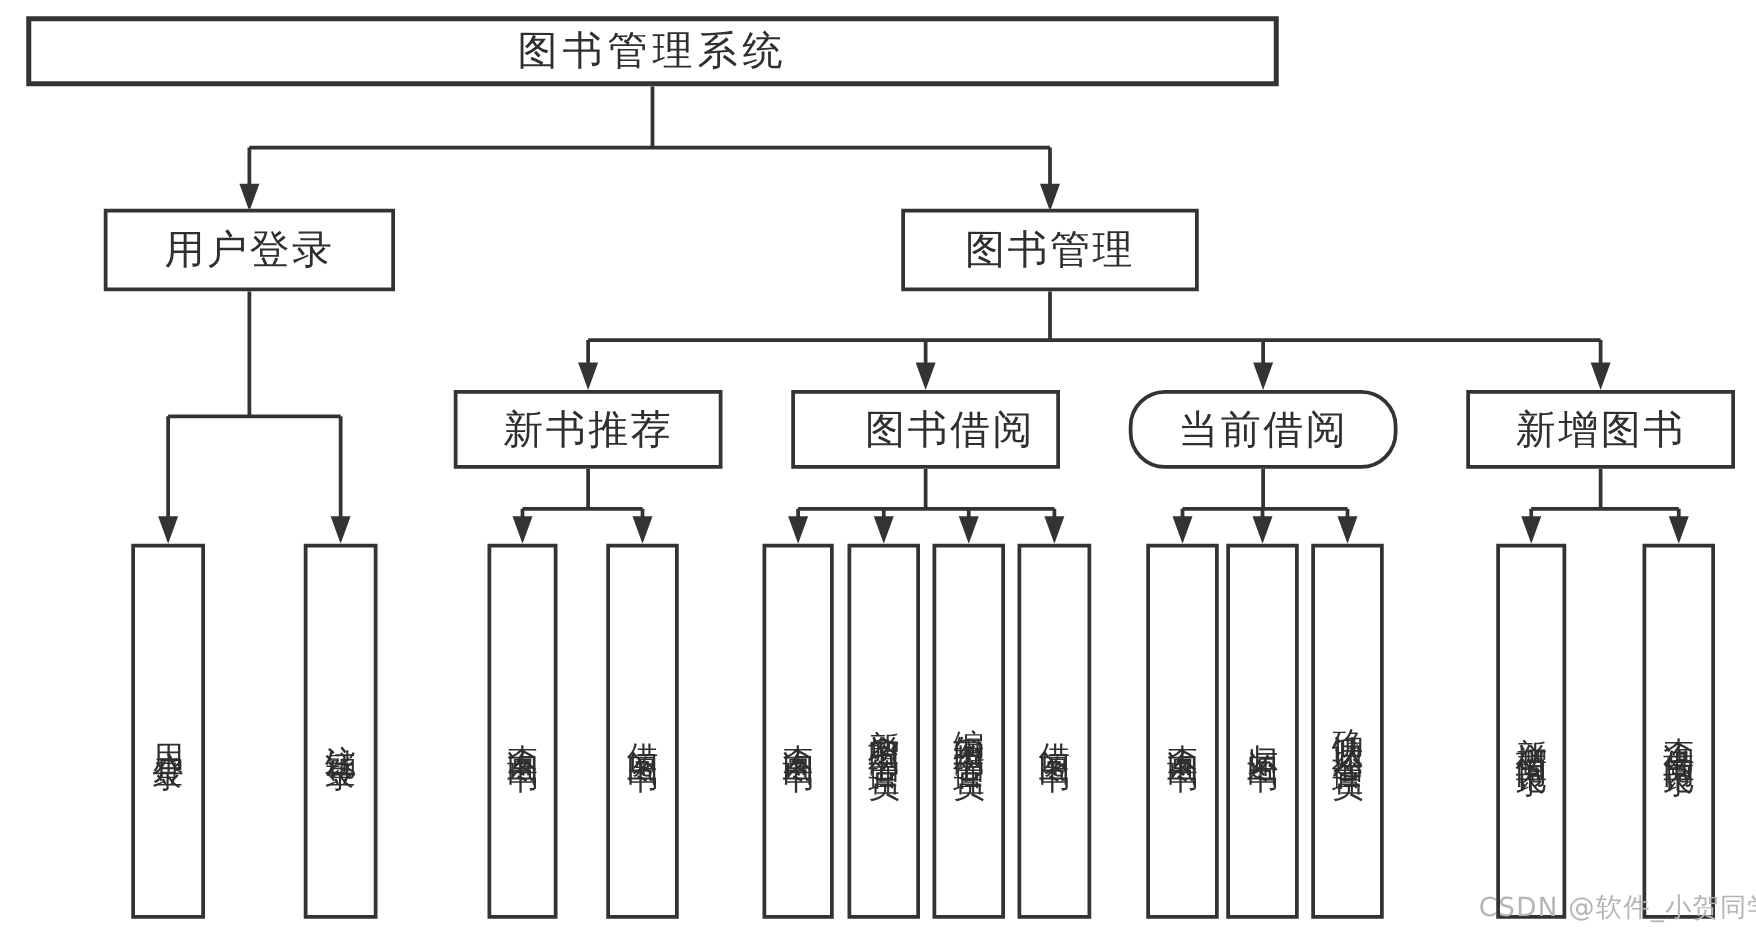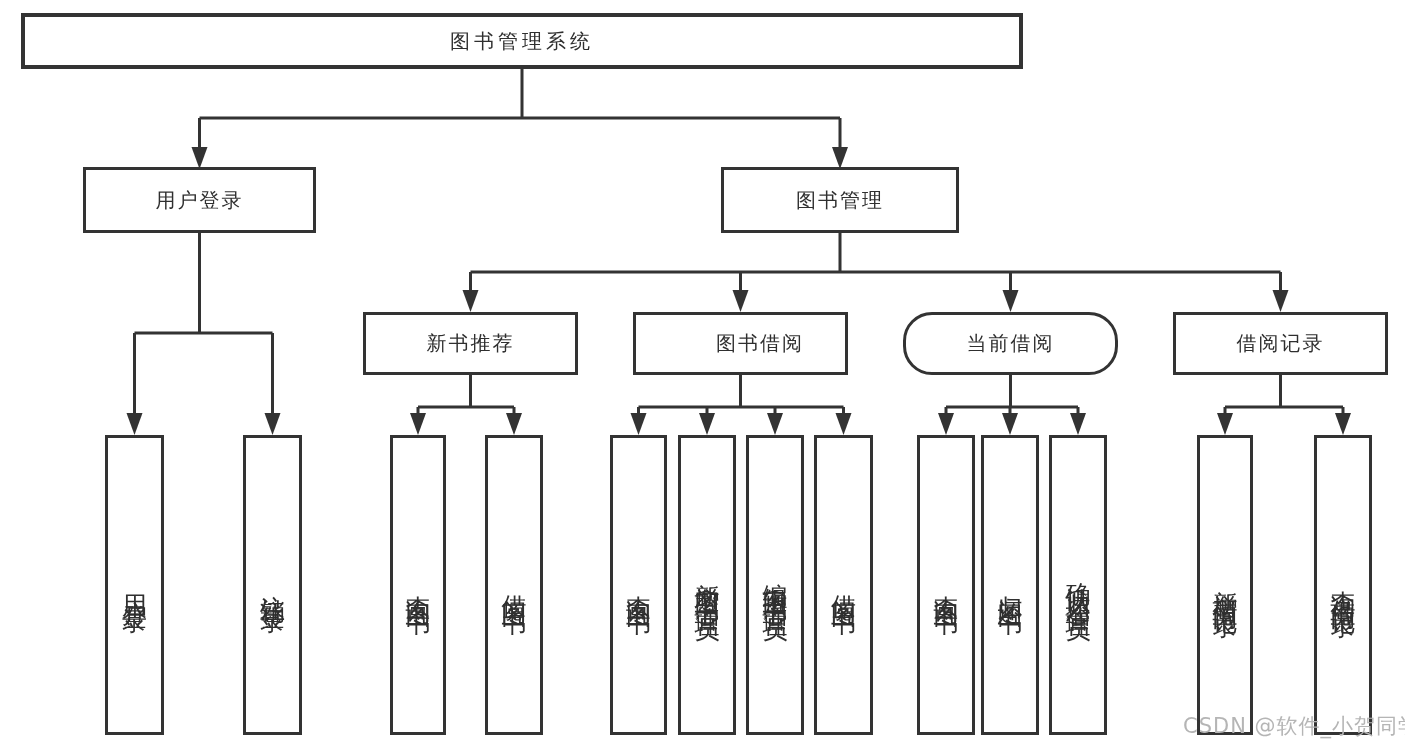--- a/index.html
+++ b/index.html
@@ -18,21 +18,21 @@
   .connectors{position:absolute;left:0;top:0;width:1405px;height:747px;}
   .connectors path{stroke:var(--line);stroke-width:3;fill:none;}
   .connectors polygon{fill:var(--line);stroke:none;}
   .node{
     position:absolute;box-sizing:border-box;
     background:#ffffff;border:3px solid var(--line);
     display:flex;align-items:center;justify-content:center;
     color:var(--text);
   }
   .node span{display:block;white-space:nowrap;}
-  .h{font-size:20px;letter-spacing:2px;text-align:right;}
+  .h{font-size:32px;letter-spacing:2px;text-align:right;}
   .n-root{left:21px;top:13px;width:1002px;height:56px;border-width:4px;letter-spacing:4px;}
   .n-ulb{left:83px;top:167px;width:233px;height:66px;}
   .n-bm{left:721px;top:167px;width:238px;height:66px;}
   .n-nbr{left:363px;top:312px;width:215px;height:63px;}
   .n-bb{left:633px;top:312px;width:215px;height:63px;padding-left:39px;}
   .n-cb{left:903px;top:312px;width:215px;height:63px;border-radius:29px;}
   .n-br{left:1173px;top:312px;width:215px;height:63px;}
   .v{top:435px;height:300px;font-size:25px;}
   .v span{writing-mode:vertical-rl;text-orientation:mixed;letter-spacing:5px;}
   .n-l1{left:105px;width:59px;}
@@ -117,21 +117,21 @@
   <div class="node h n-nbr">
     <span>新书推荐</span>
   </div>
   <div class="node h n-bb">
     <span>图书借阅</span>
   </div>
   <div class="node h n-cb">
     <span>当前借阅</span>
   </div>
   <div class="node h n-br">
-    <span>借阅记录</span>
+    <span>新增图书</span>
   </div>
 
   <div class="node v n-l1">
     <span>用户登录</span>
   </div>
   <div class="node v n-l2">
     <span>注销登录</span>
   </div>
   <div class="node v n-l3">
     <span>查询图书</span>

